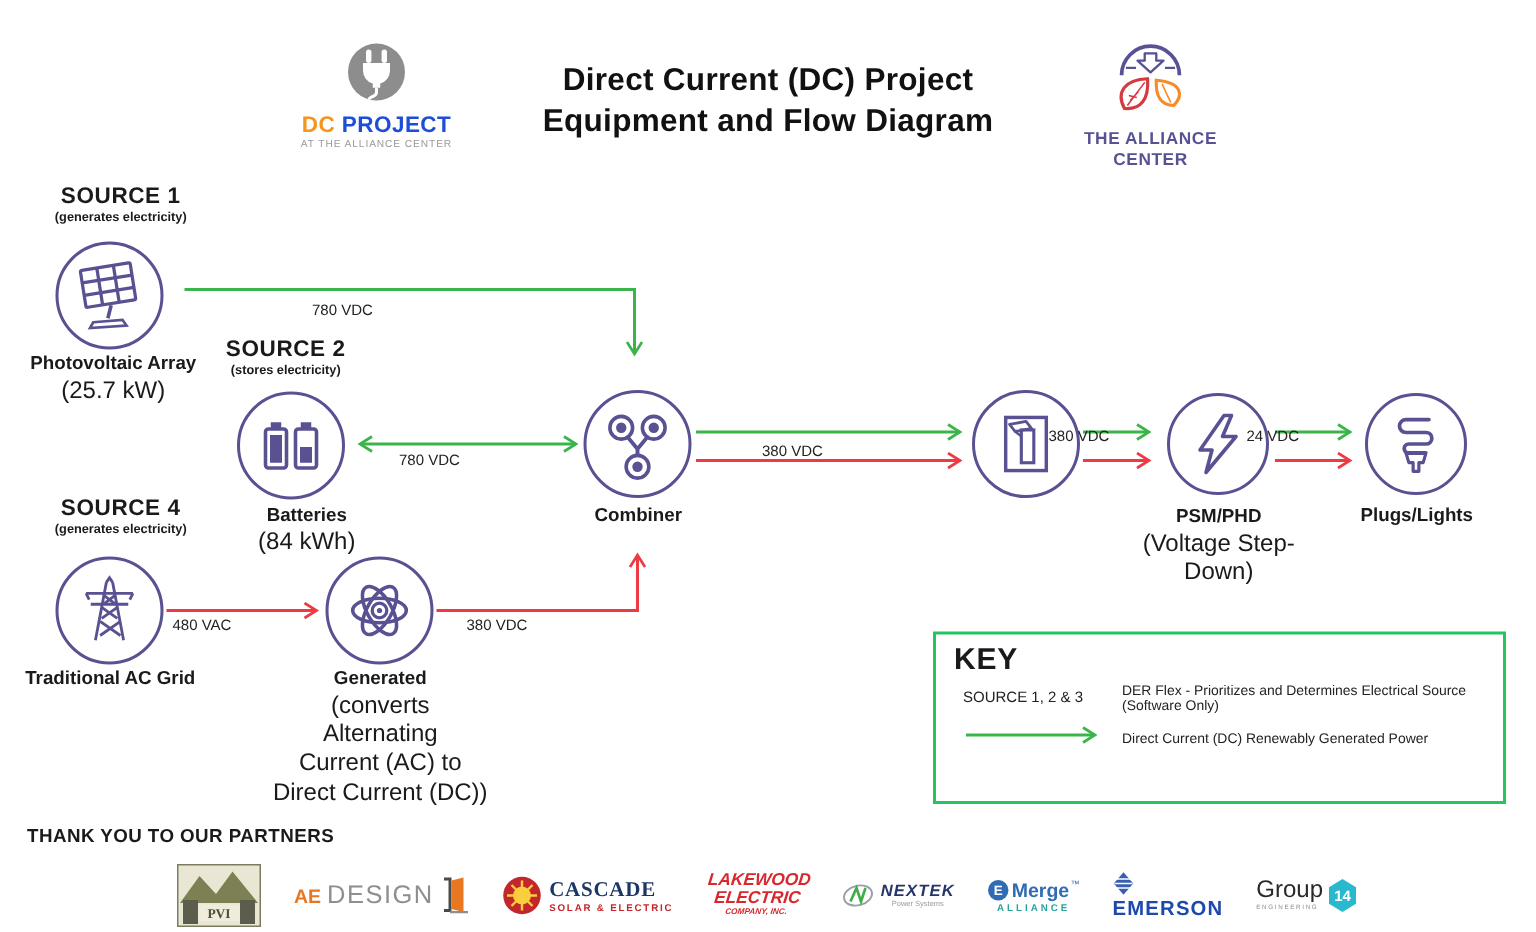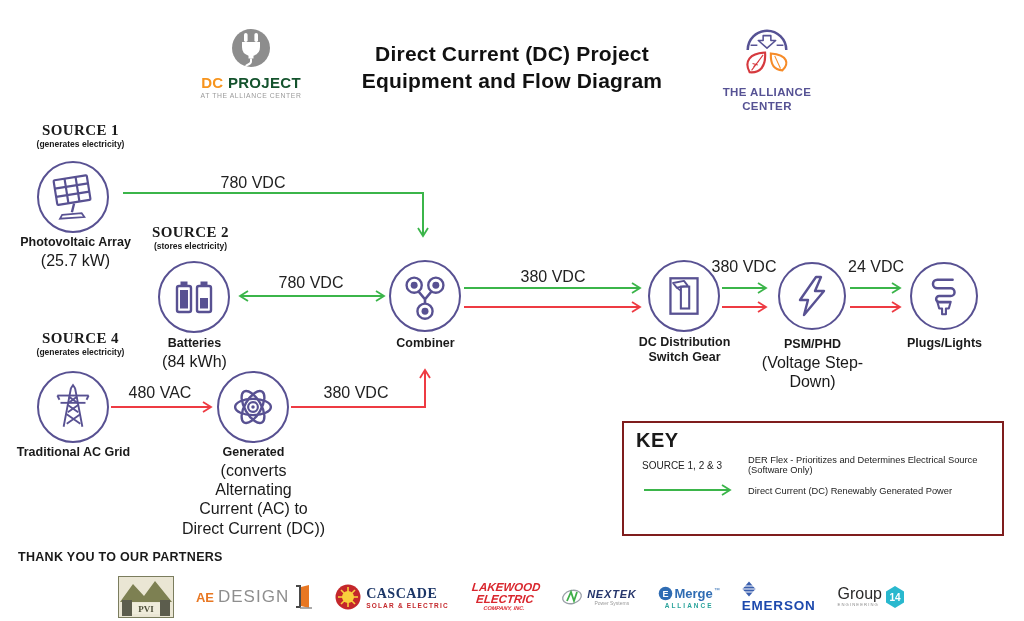--- a/index.html
+++ b/index.html
@@ -4,42 +4,42 @@
 <style>
   html,body{margin:0;padding:0;background:#fff;}
   .stage{position:relative;width:1024px;height:621px;background:#ffffff;overflow:hidden;
          font-family:"Liberation Sans",sans-serif;color:#1a1a1a;}
   .abs{position:absolute;}
   .pre{white-space:pre-line;}
 
   
   .dc-logo{left:199px;top:28px;width:104px;text-align:center;}
   .dc-logo .name{font-size:15px;font-weight:bold;letter-spacing:.3px;margin-top:2px;}
-  .dc-logo .dc{color:#f7941d;} .dc-logo .project{color:#14532d;}
+  .dc-logo .dc{color:#f7941d;} .dc-logo .project{color:#1d4ed8;}
   .dc-logo .tag{font-size:6.8px;color:#9a9a9a;letter-spacing:.6px;margin-top:1px;}
   .title{left:312px;top:40px;width:400px;text-align:center;font-size:21px;font-weight:bold;
          line-height:1.3;letter-spacing:.2px;color:#111;}
   .alliance{left:702px;top:26px;width:130px;text-align:center;}
   .alliance .name{font-size:11.5px;font-weight:bold;color:#565294;line-height:1.2;letter-spacing:.4px;margin-top:2px;}
 
   
   .node{position:absolute;width:72px;height:72px;border:2.5px solid #585192;border-radius:50%;
         background:#fff;display:flex;align-items:center;justify-content:center;box-sizing:border-box;}
   .src{position:absolute;text-align:center;line-height:1.05;}
-  .src .t{font-size:15px;font-weight:bold;letter-spacing:.4px;font-family:Liberation Serif, serif;}
+  .src .t{font-size:15px;font-weight:bold;letter-spacing:.4px;}
   .src .s{font-size:8.5px;font-weight:bold;margin-top:1px;}
   .nlbl{position:absolute;text-align:center;line-height:1.2;}
   .nlbl .l{font-size:12.5px;font-weight:bold;}
   .nlbl .s{font-size:16px;font-weight:normal;margin-top:1px;}
-  .volt{position:absolute;width:90px;text-align:center;font-size:16px;color:#222;}
+  .volt{position:absolute;width:90px;text-align:left;font-size:10px;color:#222;margin-top:28px;}
 
   .flow-svg{position:absolute;left:0;top:0;pointer-events:none;}
 
   
-  .key{left:622px;top:421px;width:382px;height:115px;border:2px solid #7f1d1d;background:#fff;box-sizing:border-box;}
+  .key{left:622px;top:421px;width:382px;height:115px;border:2px solid #22c55e;background:#fff;box-sizing:border-box;}
   .key .kt{position:absolute;left:12px;top:6px;font-size:20px;font-weight:bold;letter-spacing:.5px;}
   .krow{position:absolute;left:18px;width:356px;display:flex;align-items:center;}
   .krow .kl{width:106px;flex:0 0 106px;font-size:10px;color:#222;}
   .krow .ktxt{font-size:9.3px;color:#222;}
 
   
   .thanks{left:18px;top:550px;font-size:12.5px;font-weight:bold;letter-spacing:.3px;}
   .partners{left:118px;top:572px;width:788px;height:50px;display:flex;align-items:center;justify-content:space-between;}
   .p-ae{display:flex;align-items:center;gap:4px;}
   .p-ae .ae{font-size:13px;font-weight:bold;color:#e87722;}
@@ -210,30 +210,26 @@
   </div>
   <div class="src" style="left:8px;top:331px;width:145px;">
     <div class="t">SOURCE 4</div>
     <div class="s">(generates electricity)</div>
   </div>
 
   <div class="nlbl" style="left:3px;top:235px;width:145px;">
     <div class="l">Photovoltaic Array</div>
     <div class="s">(25.7 kW)</div>
   </div>
-  <div class="nlbl" style="left:122px;top:336px;width:145px;">
+  <div class="nlbl" style="left:132px;top:336px;width:145px;">
     <div class="l">Batteries</div>
     <div class="s">(84 kWh)</div>
   </div>
   <div class="nlbl" style="left:353px;top:336px;width:145px;">
     <div class="l">Combiner</div>
-  </div>
-  <div class="nlbl" style="left:612px;top:335px;width:145px;">
-    <div class="l pre">DC Distribution
-Switch Gear</div>
   </div>
   <div class="nlbl" style="left:740px;top:337px;width:145px;">
     <div class="l">PSM/PHD</div>
     <div class="s">(Voltage Step-Down)</div>
   </div>
   <div class="nlbl" style="left:872px;top:336px;width:145px;">
     <div class="l">Plugs/Lights</div>
   </div>
   <div class="nlbl" style="left:1px;top:445px;width:145px;">
     <div class="l">Traditional AC Grid</div>

